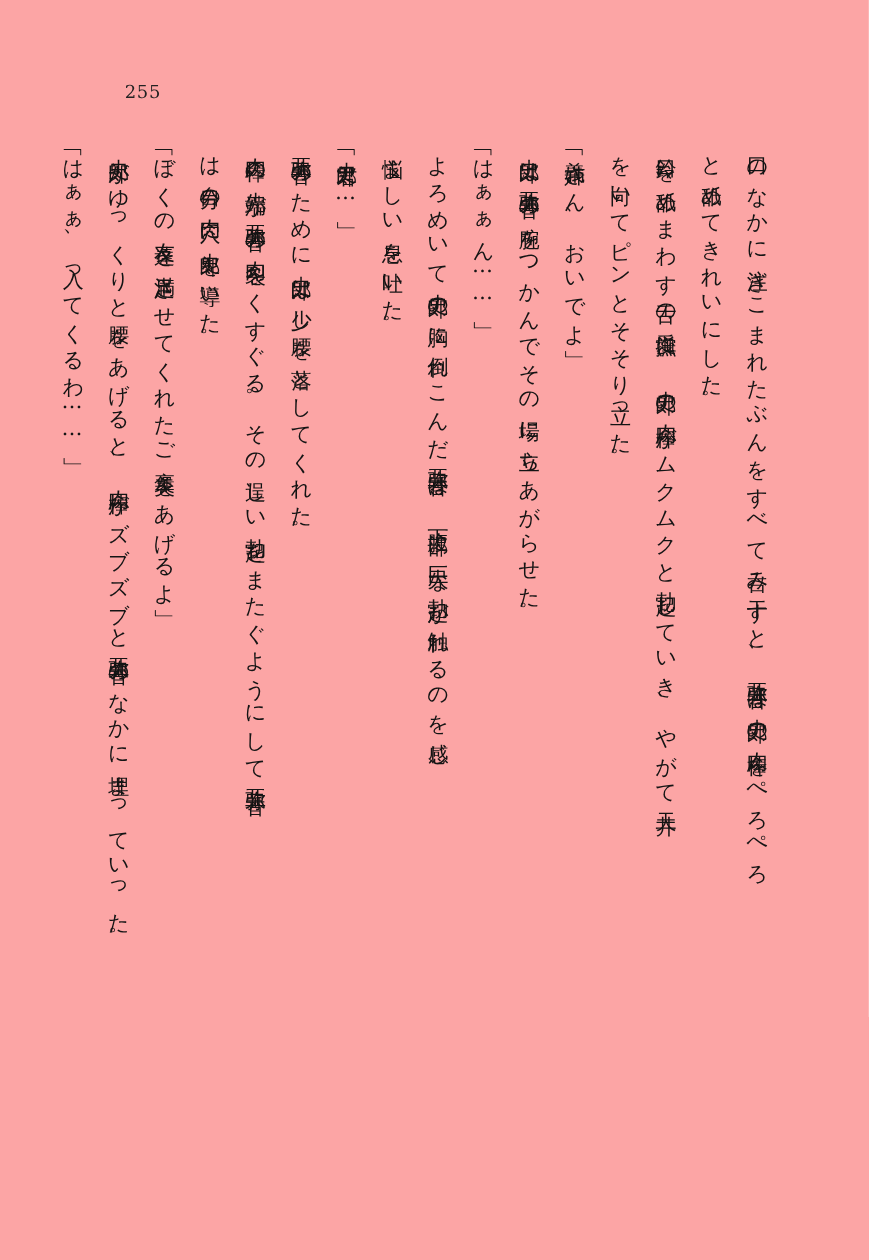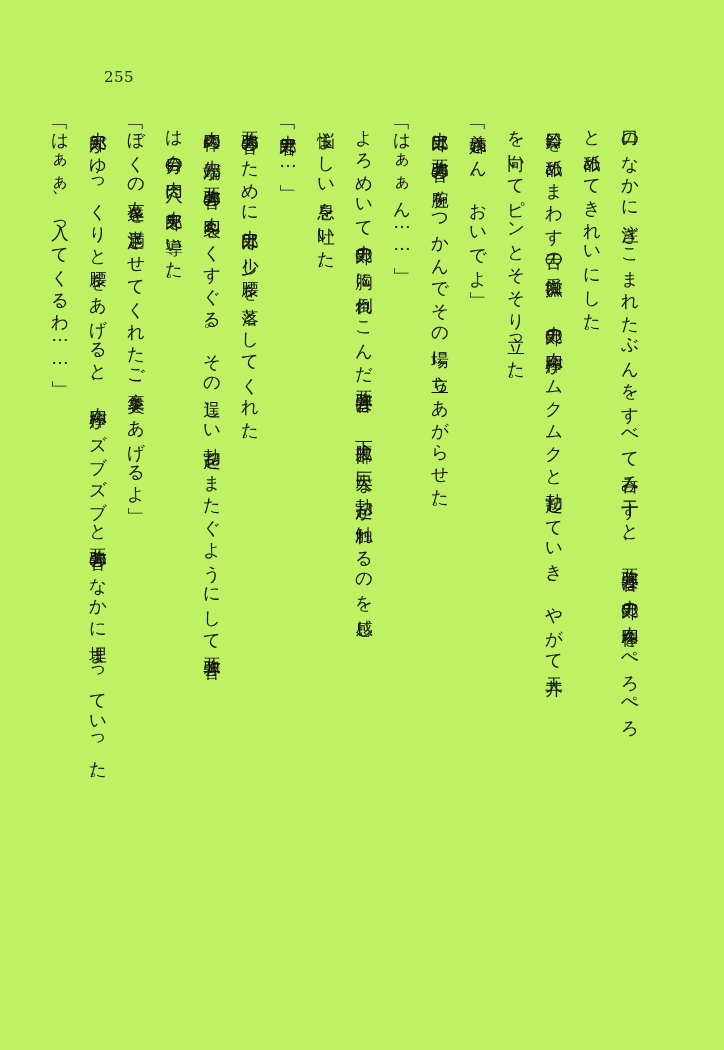--- a/index.html
+++ b/index.html
@@ -11,21 +11,21 @@
     width: 724px;
     height: 1050px;
     position: relative;
     font-family: "DejaVu Serif", "Liberation Serif", serif;
     color: #1a1a1a;
     overflow: hidden;
   }
   .page {
     position: absolute;
     inset: 0;
-    background: #bef264;
+    background: #fca5a5;
   }
   .page-number {
     position: absolute;
     top: 68px;
     left: 104px;
     font-size: 15px;
     letter-spacing: 0.5px;
     color: #222;
     font-family: "DejaVu Serif", "Liberation Serif", serif;
   }

